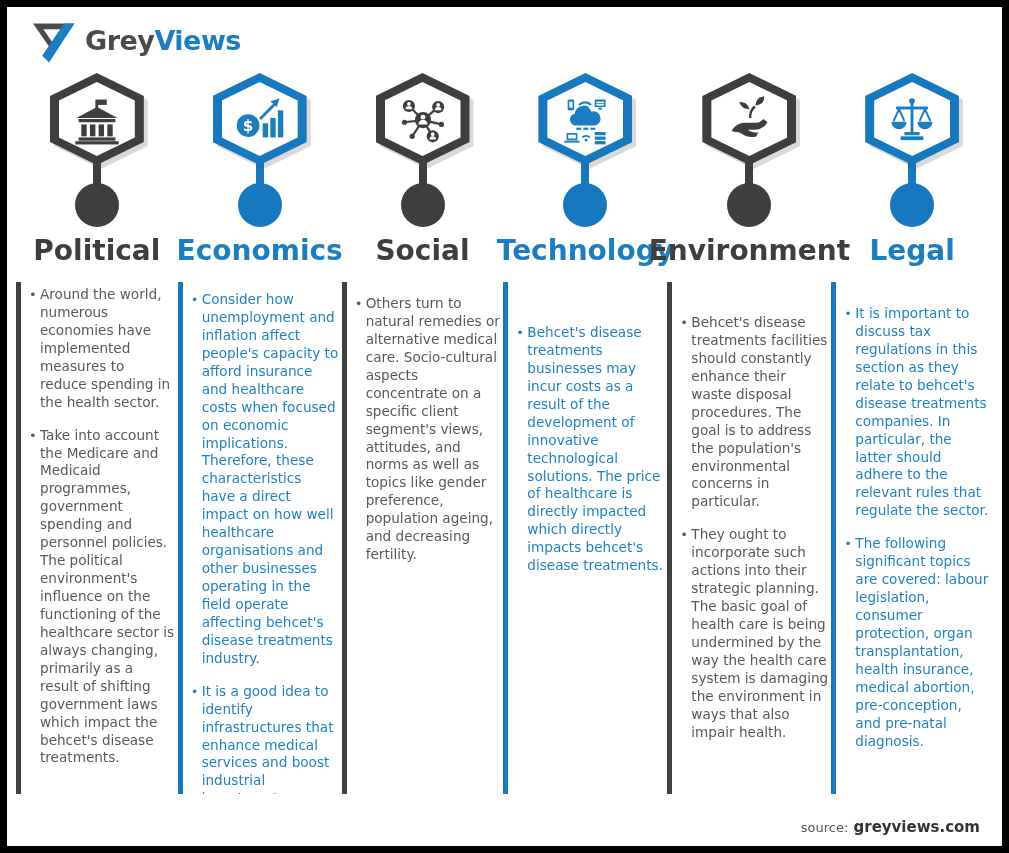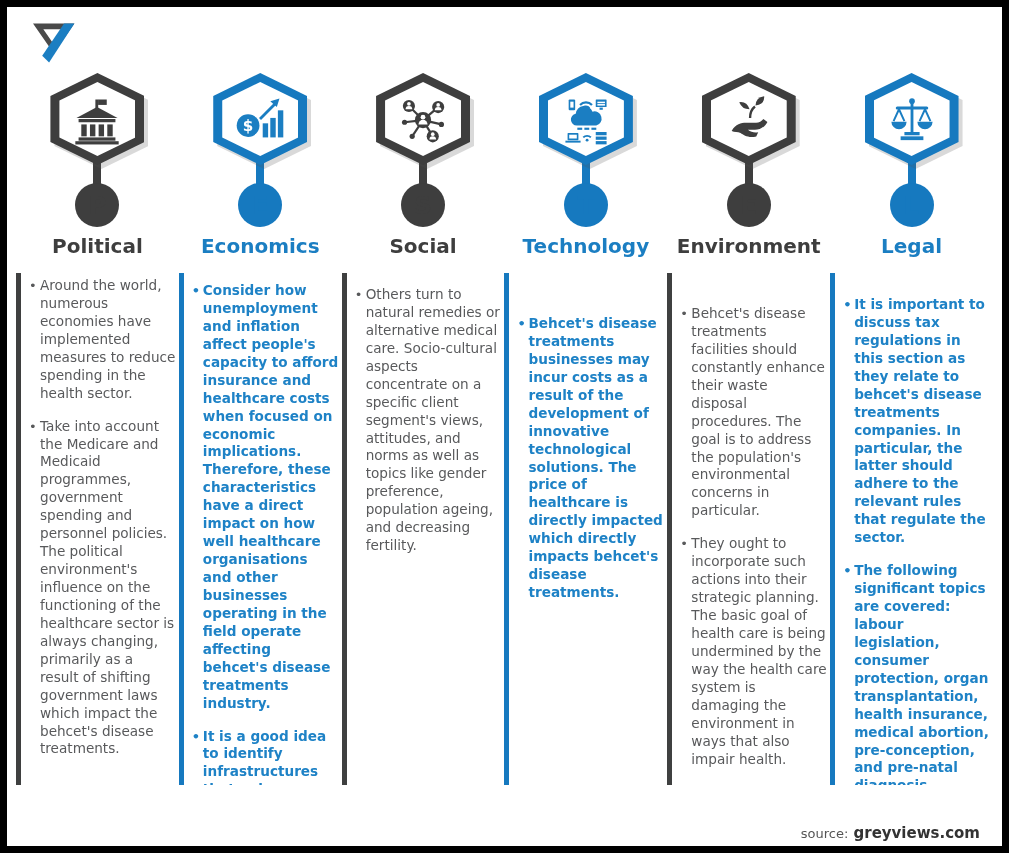--- a/index.html
+++ b/index.html
@@ -28,59 +28,60 @@
   .hex { width:94px; height:92px; position:relative;
          clip-path:polygon(50% 0,100% 25%,100% 75%,50% 100%,0 75%,0 25%); }
   .hex-inner { position:absolute; inset:9px; background:#fff;
          clip-path:polygon(50% 0,100% 25%,100% 75%,50% 100%,0 75%,0 25%);
          display:flex; align-items:center; justify-content:center; }
   .hex-inner svg { width:52px; height:52px; }
   .stem { width:8px; height:22px; margin-top:-3px; }
   .letter-circle { width:44px; height:44px; border-radius:50%; margin-top:-1px;
          display:flex; align-items:center; justify-content:center;
          color:#fff; font-size:25px; font-weight:bold; }
-  .cat-label { margin-top:7px; font-size:20px; font-weight:bold; }
+  .cat-label { margin-top:7px; font-size:28px; font-weight:bold; }
   
   .bg-dark { background:#3e3e3e; color:#3e3e3e; }
   .bg-blue { background:#1679bf; color:#1679bf; }
   .fg-dark { color:#3e3e3e; }
   .fg-blue { color:#1b7ec2; }
   
   .panel { display:flex; width:100%; height:512px; margin-top:15px; overflow:hidden; }
   .vbar { width:5px; flex-shrink:0; }
   .vbar-dark { background:#3f4040; }
   .vbar-blue { background:#1679bf; }
   .bullets { list-style:none; padding:4px 3px 0 8px; }
   .bullets li { position:relative; padding-left:11px; font-size:13.6px; line-height:1.32; }
   .bullets li + li { margin-top:15px; }
   .bullets li::before { content:"•"; position:absolute; left:0; top:0; font-size:13px; }
   .txt-dark .bullets li { color:#58595b; }
-  .txt-blue .bullets li { color:#1e82c6;font-weight:bold; }
+  .txt-blue .bullets li { color:#1e82c6; }
   .col-1 .bullets { padding-top:4px; }
   .col-2 .bullets { padding-top:9px; }
   .col-3 .bullets { padding-top:13px; }
   .col-4 .bullets { padding-top:42px; }
   .col-5 .bullets { padding-top:32px; }
   .col-6 .bullets { padding-top:23px; }
   
-  .footer { position:absolute; right:22px; bottom:4px; }
+  .footer { position:absolute; right:22px; bottom:10px; }
   .src-label { font-size:13px; color:#555; }
   .src-value { font-size:15px; color:#333; font-weight:bold; }
 </style>
 </head>
 <body>
 
 <div class="frame">
 
   <div class="header">
     <div class="brand">
       <svg viewBox="0 0 40 34">
         <path fill="#4a4a4a" d="M0 0 H36 L18 26 Z M9 5 H27 L18 18 Z" fill-rule="evenodd"></path>
         <polygon fill="#1b7ec2" points="27,0 36,0 14,34 8,28"></polygon>
       </svg>
+      <div class="brand-text"><span class="brand-grey">Grey</span><span class="brand-views">Views</span></div>
     </div>
   </div>
 
   <div class="columns">
 
     <div class="col col-1 txt-dark">
       <div class="hexwrap">
           <div class="hex bg-dark">
         <div class="hex-inner fg-dark">
           <svg viewBox="0 0 48 48" fill="currentColor">

